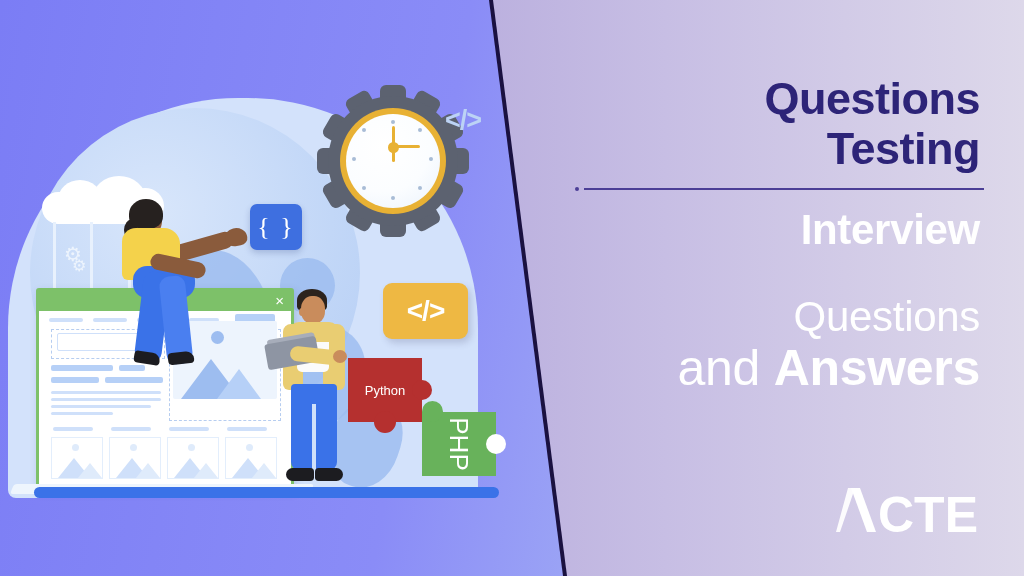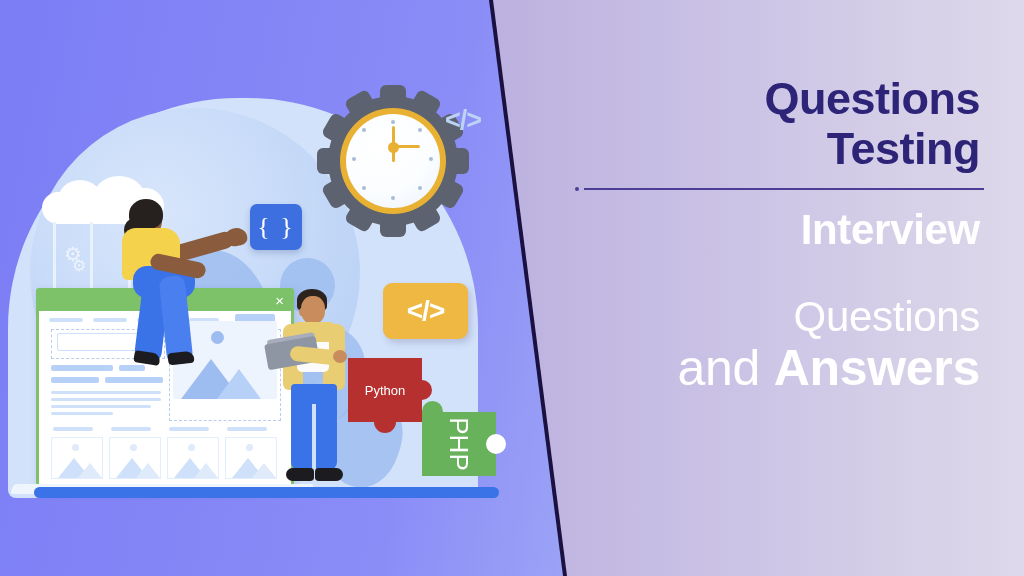--- a/index.html
+++ b/index.html
@@ -398,14 +398,25 @@
   </div>
 
   <div class="divider"></div>
 
   <div class="sub">
     <span class="l1t">Interview</span>
     <span class="l2t">Questions</span>
     <span class="l3t"><span>and </span><b>Answers</b></span>
   </div>
 
+  <div class="logo">
+    <span class="mark">
+      <svg width="40" height="44" viewBox="0 0 40 44">
+        <path d="M15 0 L24 0 L40 44 L31 44 Z" fill="#ffffff"></path>
+        <path d="M12 0 L19 0 L4 44 L0 44 Z" fill="#ffffff" opacity="0.92"></path>
+        <path d="M10 22 L6 34 L30 34 L26 22 Z" fill="none"></path>
+        <rect x="9" y="30" width="20" height="6" fill="#ffffff" transform="skewX(-14)" opacity="0"></rect>
+      </svg>
+    </span>
+    <span class="rest">CTE</span>
+  </div>
 
 </div>
 
 </body></html>

